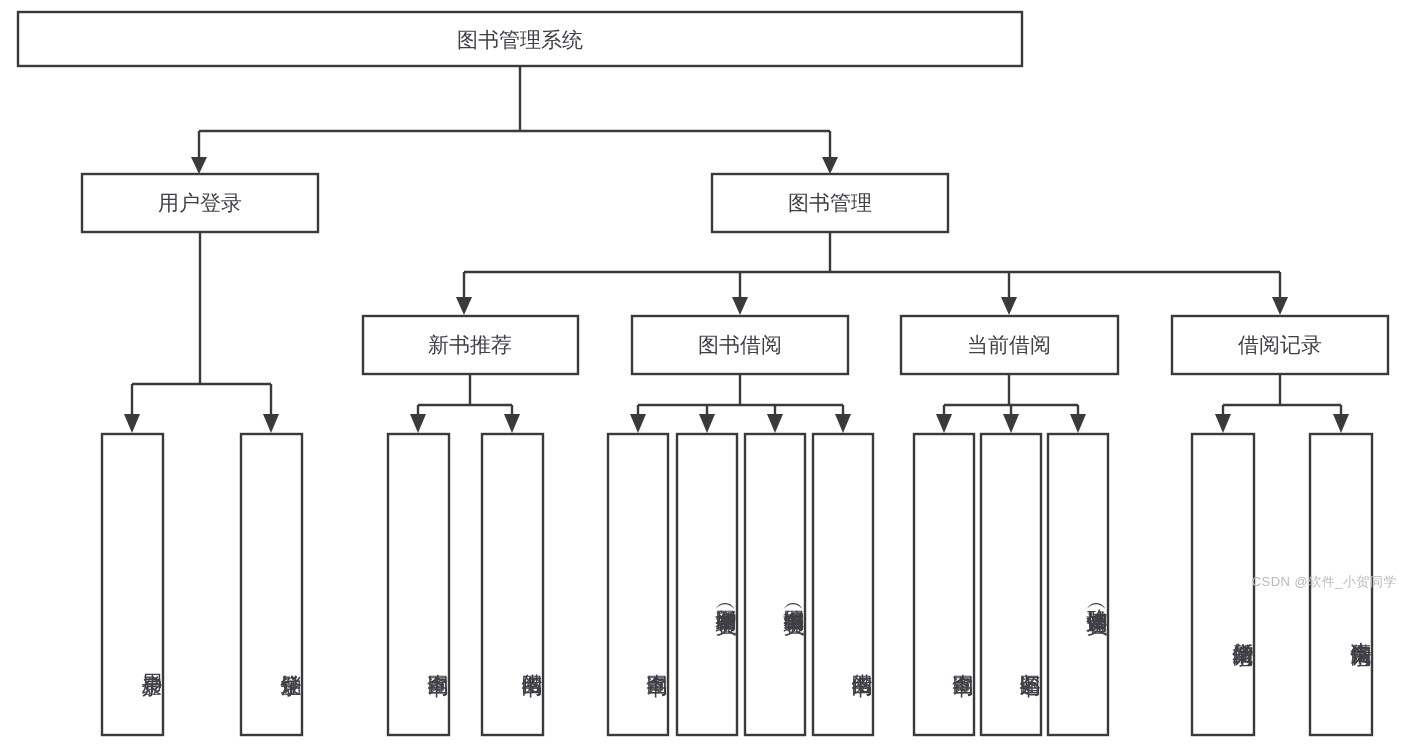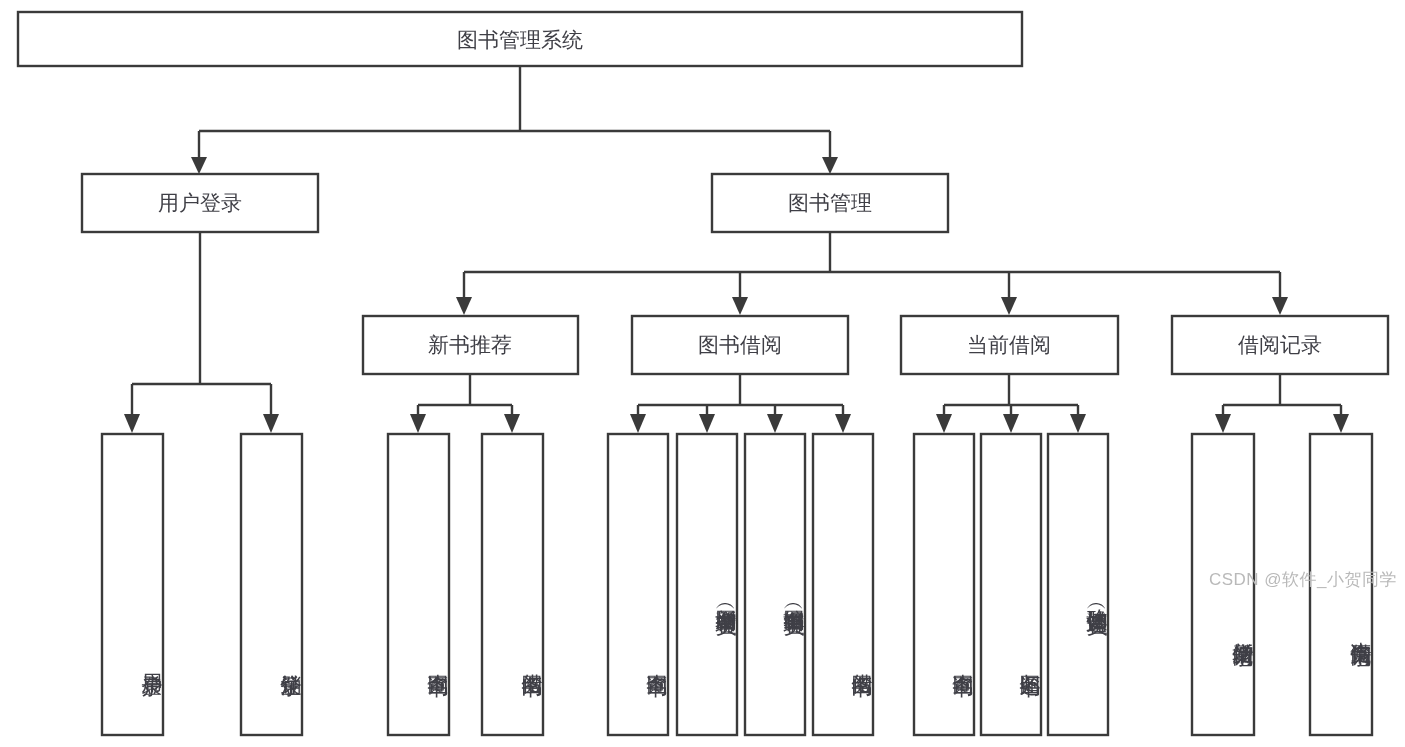--- a/index.html
+++ b/index.html
@@ -61,21 +61,21 @@
     align-items: flex-start;
     justify-content: center;
     white-space: nowrap;
     pointer-events: none;
   }
   .watermark {
     position: absolute;
     right: 8px;
     bottom: 4px;
     font-family: "Liberation Sans", "DejaVu Sans", sans-serif;
-    font-size: 17px;
+    font-size: 13px;
     color: #b9b9b9;
     white-space: nowrap;
     letter-spacing: 0.5px;
   }
 </style>
 </head>
 <body>
 
 <div id="diagram-root">
 

